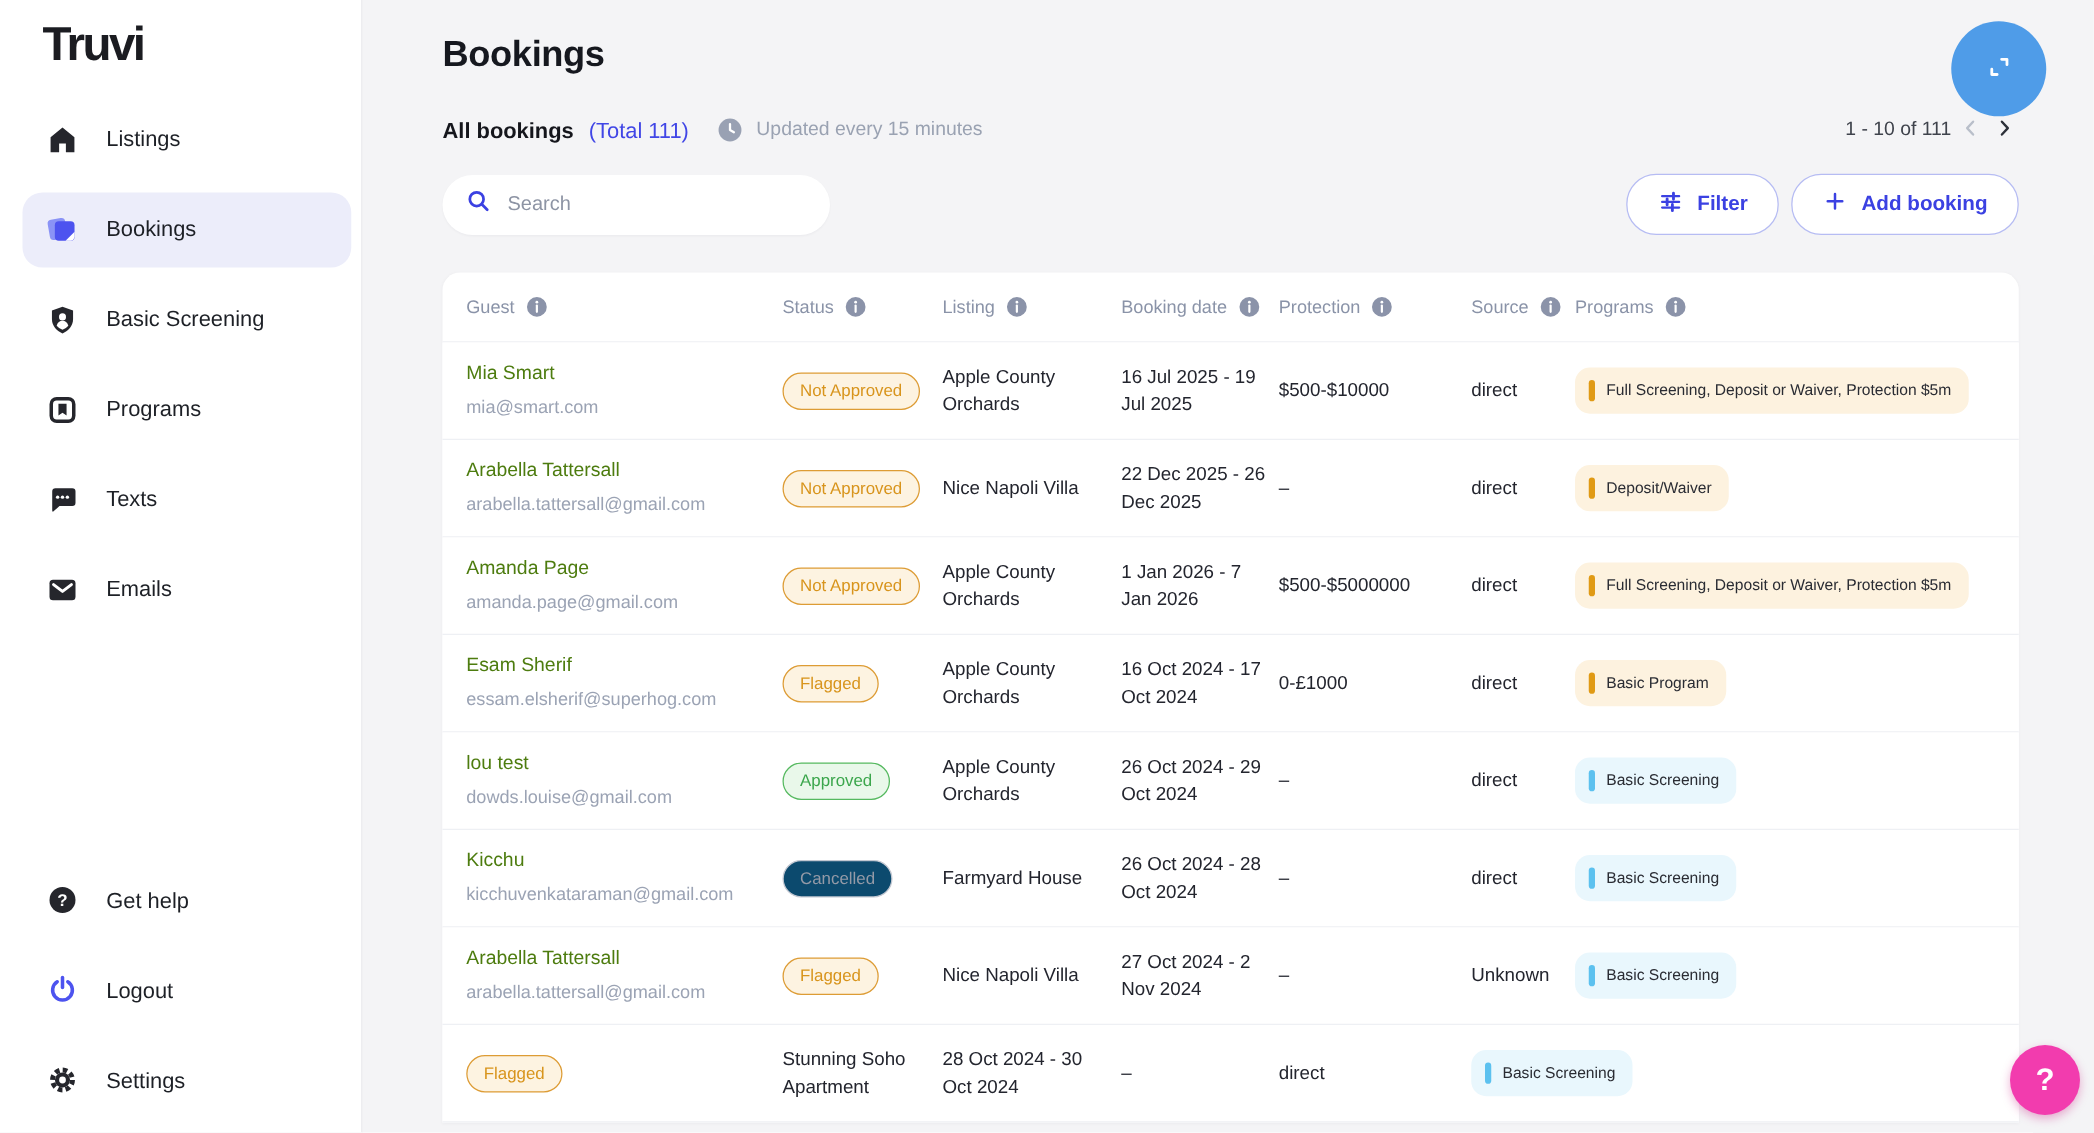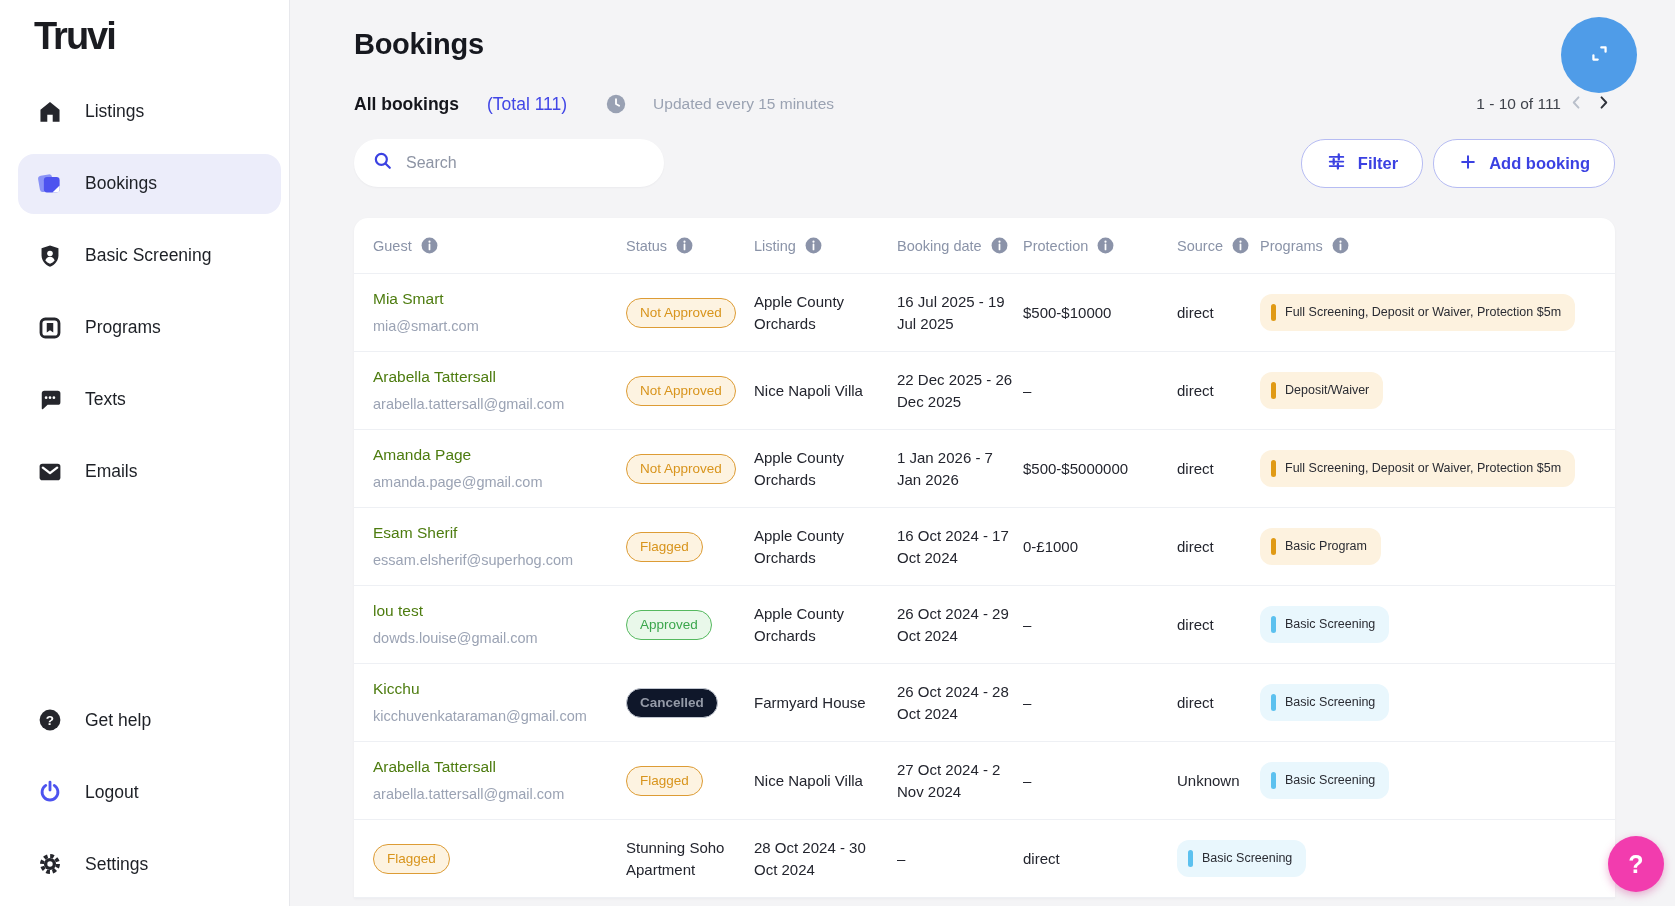--- a/index.html
+++ b/index.html
@@ -31,29 +31,29 @@
   }
   .nav-item.active { background:#ecedfa; }
   .nav-icon { width:27px; height:27px; display:flex; align-items:center; justify-content:center; }
   .nav-icon svg { display:block; }
   .nav-label { font-size:17.5px; color:#1d2026; font-weight:500; }
 
   
   .main { flex:1; position:relative; padding:0 60px 0 64px; }
   .page-title { font-size:29px; font-weight:700; color:#16181f; margin:28px 0 0; letter-spacing:-.3px; }
 
-  .subheader { display:flex; align-items:center; margin-top:30px; gap:26px; }
+  .subheader { display:flex; align-items:center; margin-top:30px; gap:10px; }
   .tab-label { font-size:17.5px; font-weight:700; color:#15161c; cursor:pointer; }
   .total { font-size:17.5px; color:#4146e6; margin-left:2px; }
   .clock { margin-left:12px; display:flex; }
   .updated { font-size:15.5px; color:#9aa2b2; }
   .pagination { margin-left:auto; display:flex; align-items:center; gap:4px; font-size:15.5px; color:#3f434c; }
   .page-btn { background:none; border:none; padding:2px; display:flex; cursor:pointer; }
 
-  .toolbar { display:flex; align-items:flex-start; margin-top:22px;gap:24px; }
+  .toolbar { display:flex; align-items:center; margin-top:22px;gap:24px; }
   .search-box {
     width:310px; height:48px; background:#fff; border-radius:24px;
     display:flex; align-items:center; gap:10px; padding:0 16px 0 18px;
     box-shadow:0 1px 2px rgba(20,20,40,.04);
   }
   .search-box input {
     border:none; outline:none; flex:1; font-size:16px; color:#2a2c33;
     font-family:"Liberation Sans", sans-serif; background:transparent;
   }
   .search-box input::placeholder { color:#8d94a4; }
@@ -81,21 +81,21 @@
   .trow { height:78px; border-bottom:1px solid #eef0f4; background:#fff; }
   .cell { padding-right:10px; font-size:15px; color:#23252e; line-height:1.45; }
   .guest-name { font-size:15.5px; color:#4d7c0f; margin-bottom:5px; }
   .guest-email { font-size:14.5px; color:#9ba3b4; }
   .pill {
     display:inline-flex; align-items:center; height:30px; padding:0 13px;
     border-radius:16px; font-size:13.5px; border:1.5px solid; white-space:nowrap;
   }
   .pill-warning { background:#fdf3e1; border-color:#dd9c35; color:#d8941c; }
   .pill-success { background:#e9f8ea; border-color:#55b95f; color:#3ba64c; }
-  .pill-neutral { background:#0f172a; border-color:#c2c7d1; color:#949aa7;font-weight:bold; }
+  .pill-neutral { background:#0c4a6e; border-color:#c2c7d1; color:#949aa7; }
   .tag {
     display:inline-flex; align-items:center; gap:9px;
     background:#fdf2df; border-radius:12px; padding:9px 14px 9px 11px;
     font-size:12.5px; color:#2a2c33; white-space:nowrap;
   }
   .tag .bar { width:5px; height:17px; border-radius:3px; background:#e09a15; }
   .tag.tag-blue { background:#e9f7fd; }
   .tag.tag-blue .bar { background:#5cc1ef; }
 
   

